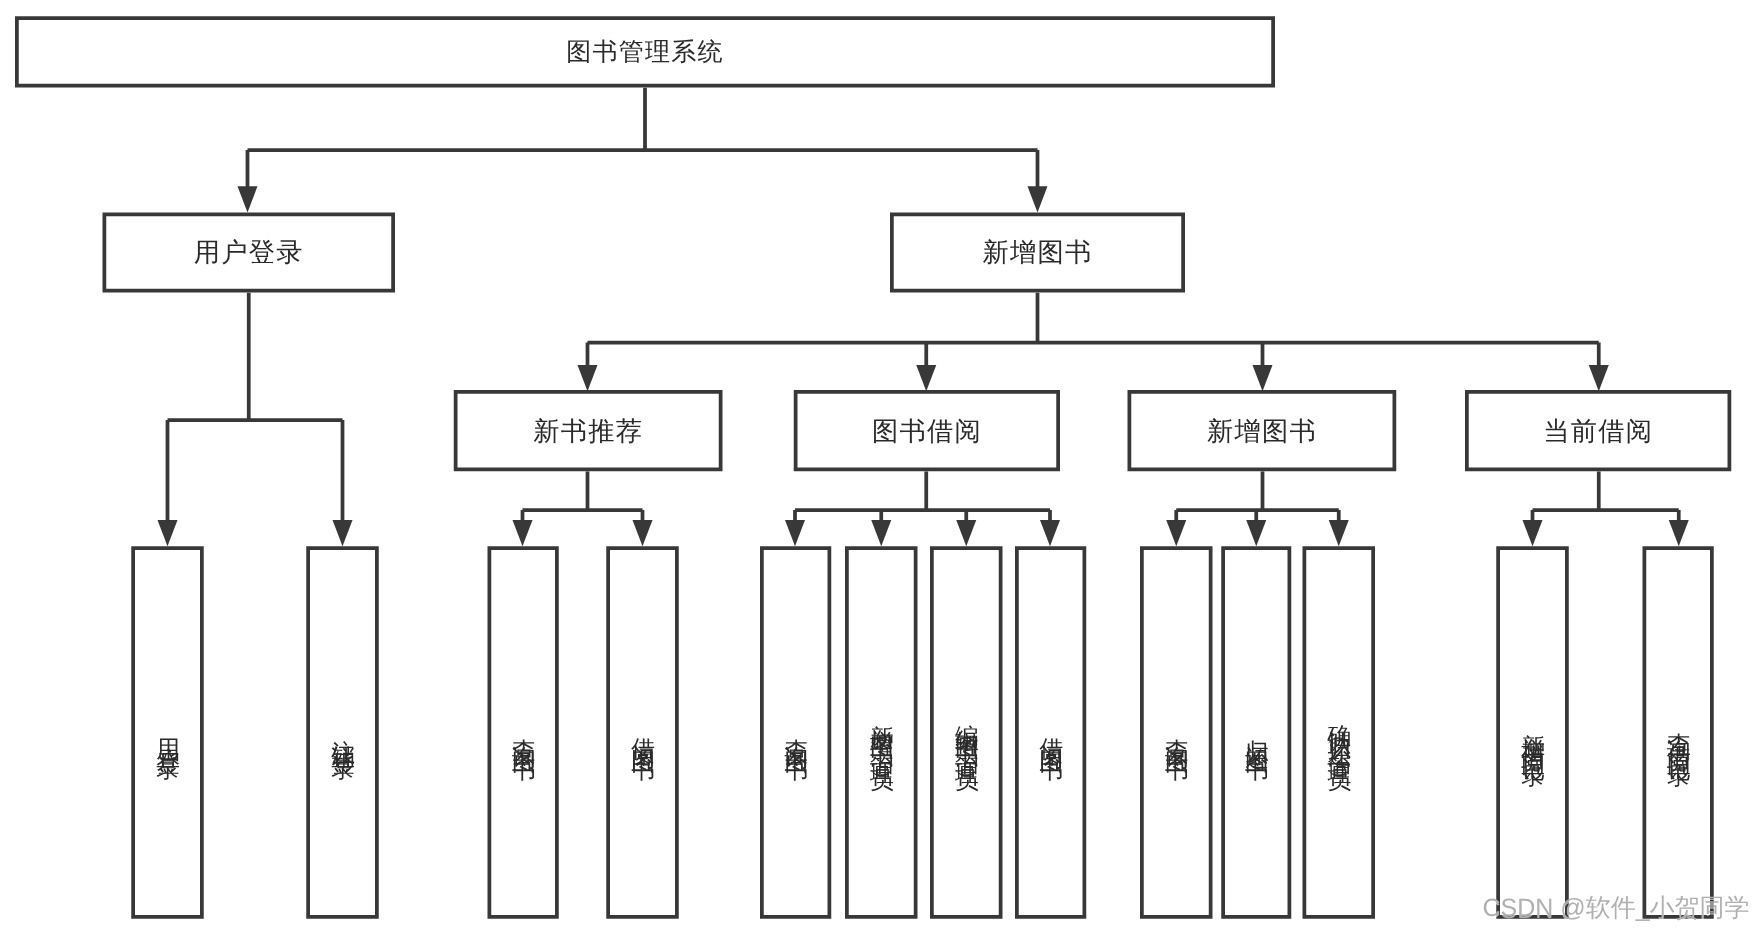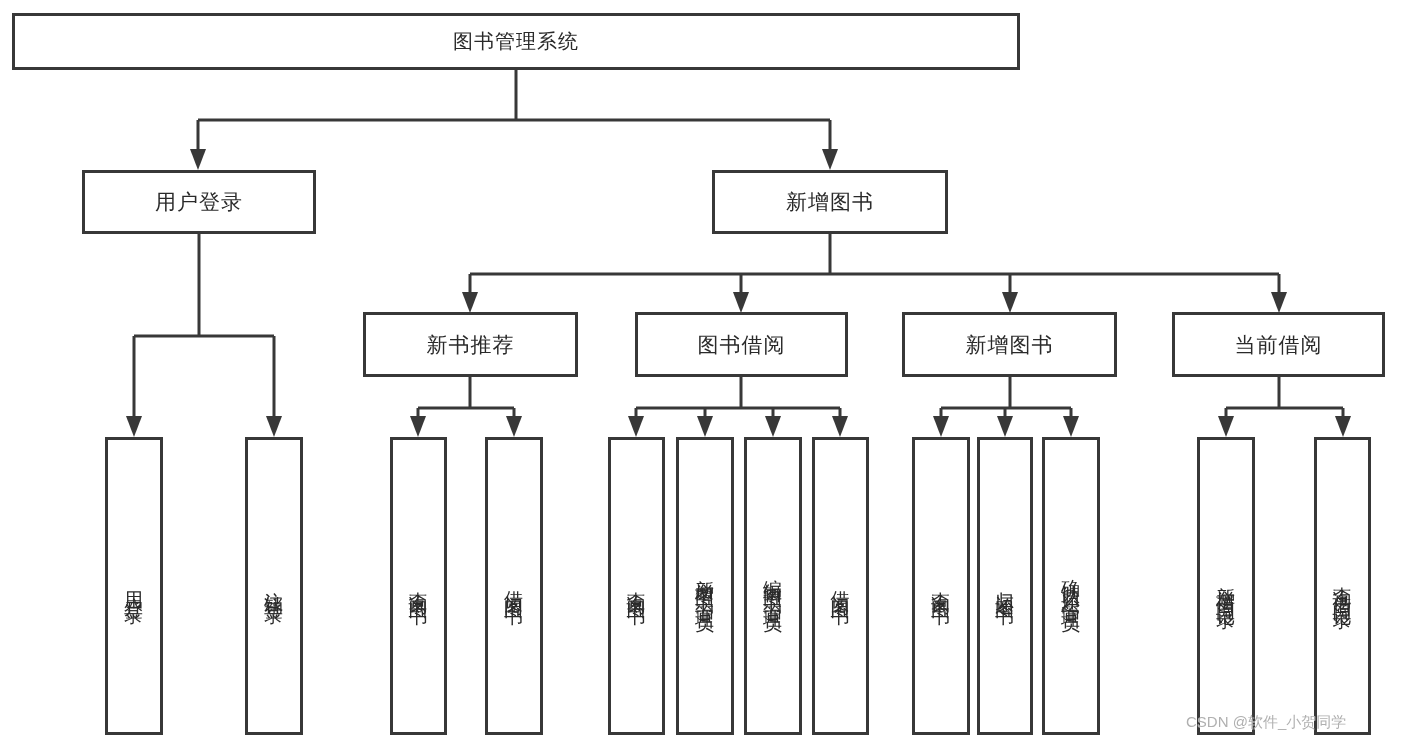--- a/index.html
+++ b/index.html
@@ -28,21 +28,21 @@
   .leaf .vtext{
     writing-mode:vertical-lr;
     text-orientation:mixed;
     letter-spacing:5px;
     line-height:1;
     white-space:nowrap;
   }
   .watermark{
     position:absolute;
     left:1186px;top:713px;
-    font-size:15px;
+    font-size:20px;
     color:var(--watermark);
     white-space:nowrap;
     z-index:5;
     text-shadow:0 1px 0 rgba(255,255,255,.6);
   }
 </style>
 </head>
 <body>
 
 <div class="canvas">

